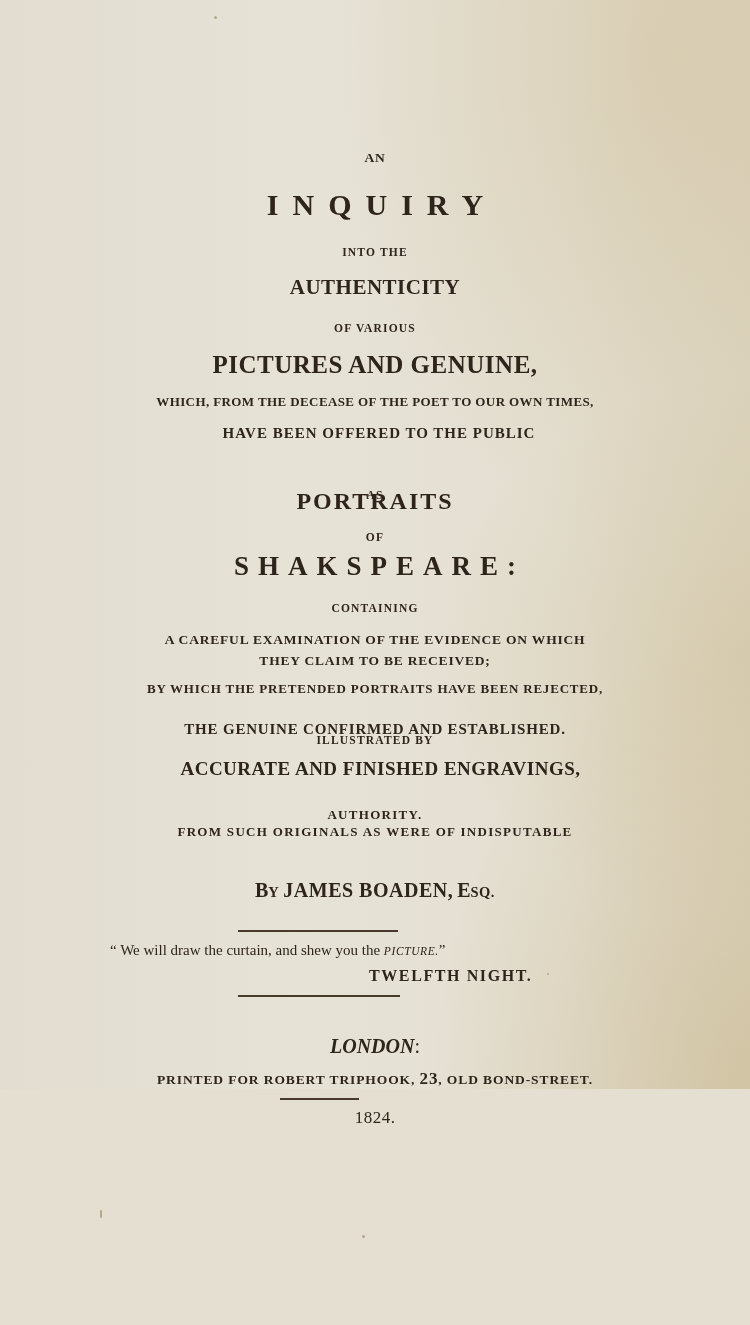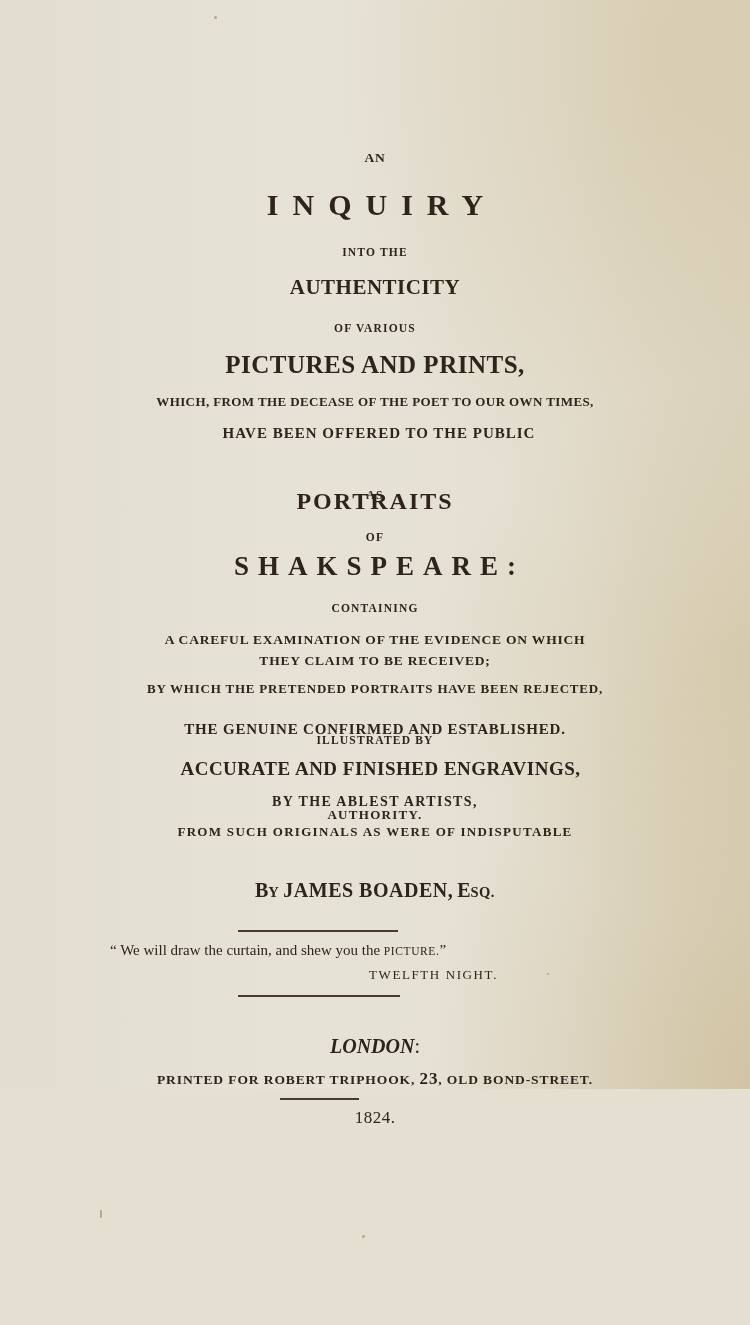--- a/index.html
+++ b/index.html
@@ -40,28 +40,28 @@
       background: #4a3a2e;
     }
     .quote {
       position: absolute;
       left: 110px;
       top: 942px;
       font-size: 15px;
       font-weight: normal;
       white-space: nowrap;
     }
-    .quote .sc { font-size: 11.5px; letter-spacing: 0.6px; }
+    .quote .sc { font-size: 11.5px; letter-spacing: 0.6px; font-style: italic; }
     .attrib {
       position: absolute;
       left: 369px;
       top: 967px;
-      font-size: 13px;
+      font-size: 16px;
       letter-spacing: 1.6px;
-      font-weight: normal;
+      font-weight: bold;
       white-space: nowrap;
     }
     .italic { font-style: italic; font-weight: bold; }
     .byline .cap { font-size: 20px; }
     .byline .low { font-size: 14.5px; letter-spacing: 0.5px; }
     .speck {
       position: absolute;
       border-radius: 50%;
       background: rgba(150,120,80,0.55);
     }
@@ -79,21 +79,21 @@
   <div class="line sc-s" style="top:150px;">AN</div>
 
   <div class="line huge spaced-wide" style="top:188px;padding-left:14px;">INQUIRY</div>
 
   <div class="line sc-xs" style="top:246px;">INTO THE</div>
 
   <div class="line big" style="top:275px;font-size:21px;">AUTHENTICITY</div>
 
   <div class="line sc-xs" style="top:322px;">OF VARIOUS</div>
 
-  <div class="line big" style="top:351px;font-size:25px;">PICTURES AND PRINTS,</div>
+  <div class="line big" style="top:351px;font-size:25px;">PICTURES AND GENUINE,</div>
 
   <div class="line sc-s" style="top:394px;font-size:13px;letter-spacing:0.4px;">WHICH, FROM THE DECEASE OF THE POET TO OUR OWN TIMES,</div>
 
   <div class="line sc-m" style="top:425px;font-size:15px;padding-left:8px;">HAVE BEEN OFFERED TO THE PUBLIC</div>
 
   <div class="line sc-xs" style="top:489px;">AS</div>
 
   <div class="line big" style="top:488px;font-size:24px;letter-spacing:2px;">PORTRAITS</div>
 
   <div class="line sc-xs" style="top:531px;">OF</div>
@@ -105,21 +105,20 @@
   <div class="line sc-s" style="top:632px;">A CAREFUL EXAMINATION OF THE EVIDENCE ON WHICH</div>
   <div class="line sc-s" style="top:653px;">THEY CLAIM TO BE RECEIVED;</div>
 
   <div class="line sc-s" style="top:681px;font-size:13px;">BY WHICH THE PRETENDED PORTRAITS HAVE BEEN REJECTED,</div>
   <div class="line sc-s" style="top:699px;font-size:15px;margin-top:22px;">THE GENUINE CONFIRMED AND ESTABLISHED.</div>
 
   <div class="line sc-xs" style="top:734px;">ILLUSTRATED BY</div>
 
   <div class="line big" style="top:758px;font-size:19px;padding-left:11px;">ACCURATE AND FINISHED ENGRAVINGS,</div>
 
-  <div class="line sc-s" style="top:794px;font-size:14px;letter-spacing:1.4px;">BY THE ABLEST ARTISTS,</div>
 
   <div class="line sc-s" style="top:824px;font-size:13px;letter-spacing:1.3px;">FROM SUCH ORIGINALS AS WERE OF INDISPUTABLE</div>
   <div class="line sc-s" style="top:807px;font-size:13px;letter-spacing:1.3px;">AUTHORITY.</div>
 
   <div class="line byline" style="top:879px;">
     <span class="cap">B</span><span class="low">Y</span>
     <span class="cap" style="letter-spacing:0.5px;">JAMES BOADEN,</span>
     <span class="cap">E</span><span class="low">SQ.</span>
   </div>
 

